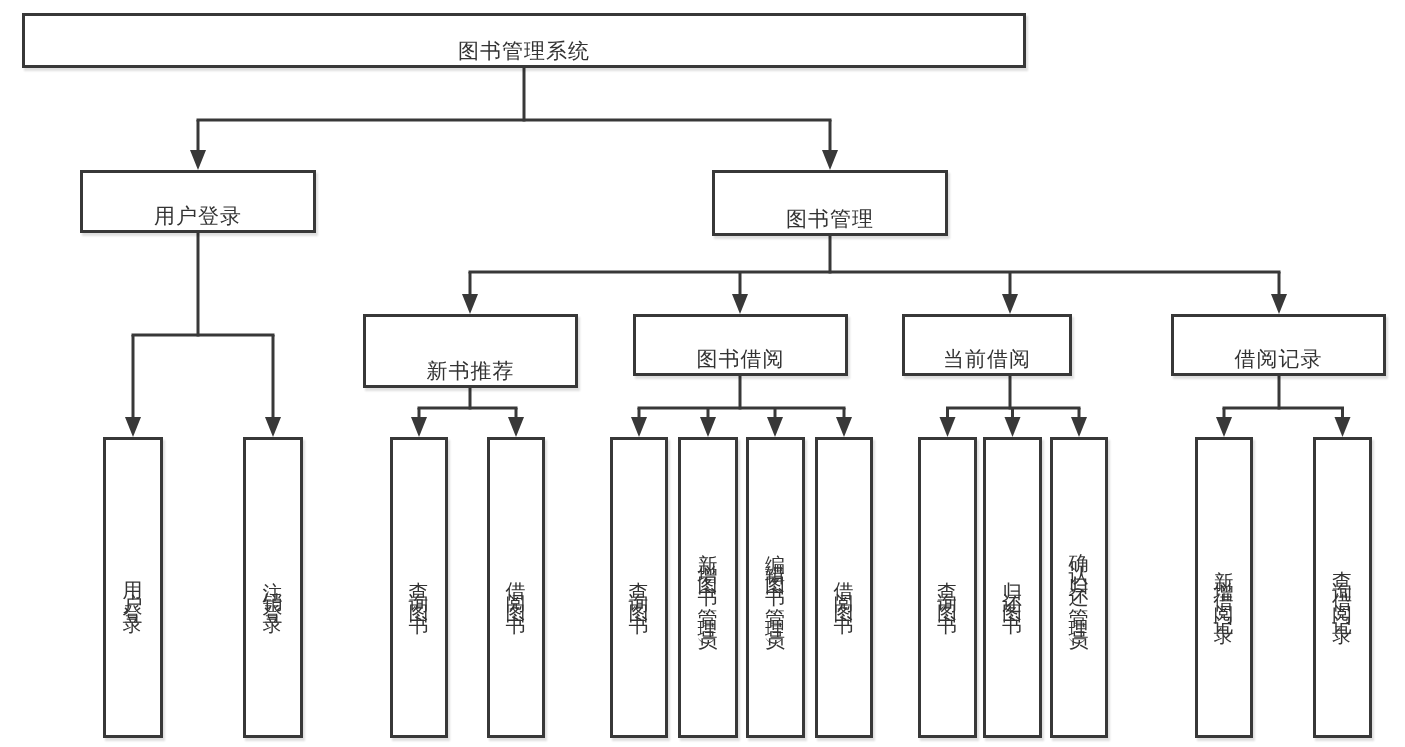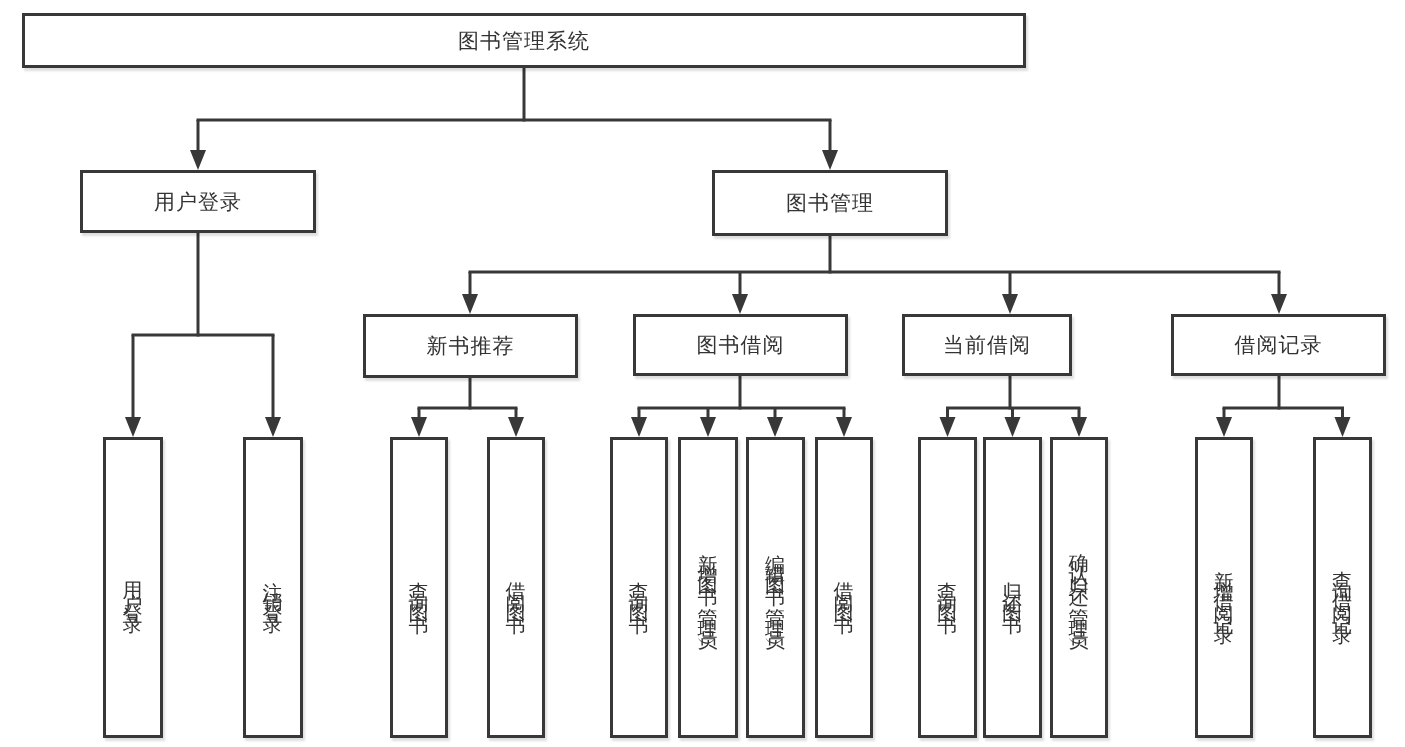--- a/index.html
+++ b/index.html
@@ -16,21 +16,21 @@
   svg.connector polygon{fill:var(--line,#383838);}
   .node{
     position:absolute;
     box-sizing:border-box;
     background:#ffffff;
     border:3px solid var(--border,#383838);
     display:flex;align-items:center;justify-content:center;
     z-index:2;
     box-shadow:2px 3px 2px rgba(0,0,0,0.13);
   }
-  .hnode{font-size:21px;letter-spacing:1px;}
+  .hnode{font-size:21px;letter-spacing:1px;align-items:flex-end;}
   .vnode span{
     writing-mode:vertical-rl;
     text-orientation:mixed;
     font-size:20px;
     letter-spacing:11px;
     line-height:1;
     white-space:nowrap;
   }
   .watermark{
     position:absolute;
@@ -113,21 +113,21 @@
     <span>图书管理系统</span>
   </div>
 
   <div class="node hnode" style="left:80px;top:170px;width:236px;height:63px;">
     <span>用户登录</span>
   </div>
   <div class="node hnode" style="left:712px;top:170px;width:236px;height:66px;">
     <span>图书管理</span>
   </div>
 
-  <div class="node hnode" style="left:363px;top:314px;width:215px;height:64px;">
+  <div class="node hnode" style="left:363px;top:314px;width:215px;height:74px;">
     <span>新书推荐</span>
   </div>
   <div class="node hnode" style="left:633px;top:314px;width:215px;height:62px;">
     <span>图书借阅</span>
   </div>
   <div class="node hnode" style="left:902px;top:314px;width:170px;height:62px;">
     <span>当前借阅</span>
   </div>
   <div class="node hnode" style="left:1171px;top:314px;width:215px;height:62px;">
     <span>借阅记录</span>

